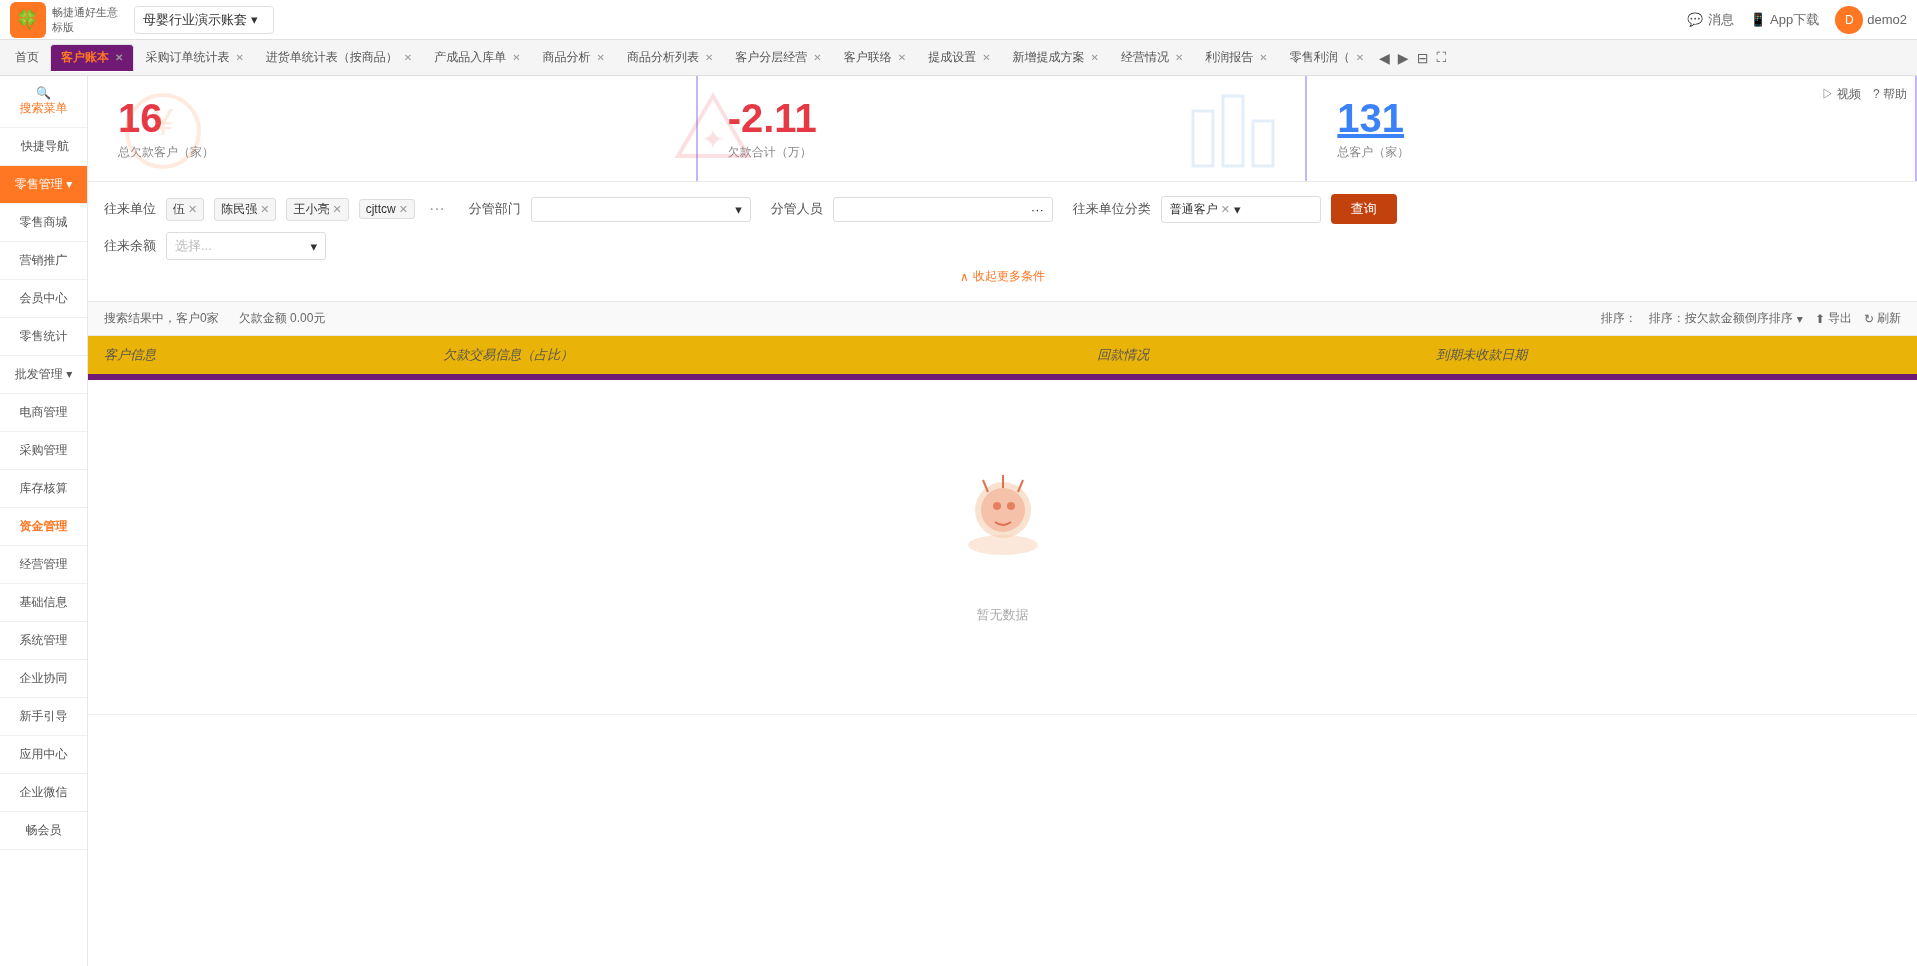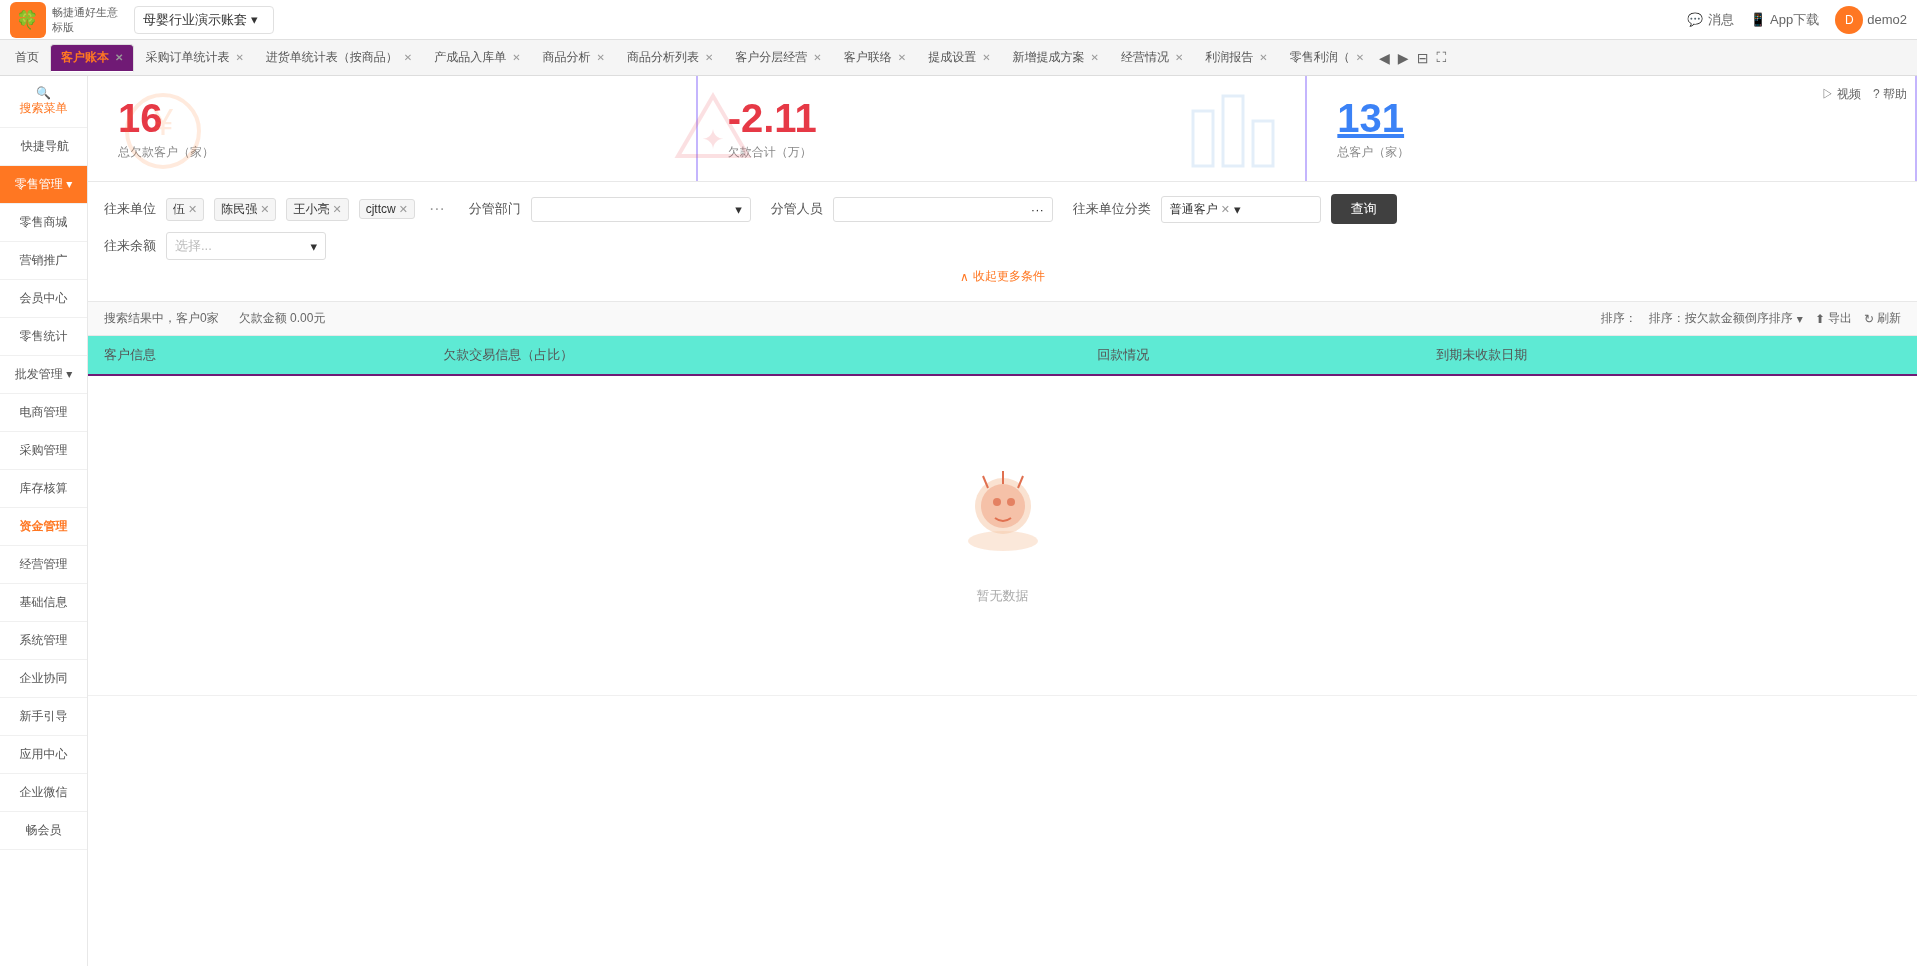--- a/index.html
+++ b/index.html
@@ -53,36 +53,36 @@
     
     .filter-area { background: #fff; padding: 12px 16px; border-bottom: 1px solid #e8e8e8; flex-shrink: 0; }
     .filter-row { display: flex; align-items: center; gap: 10px; margin-bottom: 8px; flex-wrap: wrap; }
     .filter-label { color: #555; font-size: 13px; white-space: nowrap; }
     .filter-tag { display: flex; align-items: center; gap: 3px; background: #f5f5f5; border: 1px solid #ddd; border-radius: 3px; padding: 2px 6px; font-size: 12px; color: #333; }
     .filter-tag .close { color: #999; cursor: pointer; font-size: 11px; }
     .filter-select { display: flex; align-items: center; gap: 4px; border: 1px solid #ddd; border-radius: 3px; padding: 4px 8px; min-width: 160px; cursor: pointer; background: #fff; }
     .filter-select-wide { min-width: 220px; }
     .filter-more { color: #999; cursor: pointer; font-size: 16px; padding: 2px 4px; }
     .collapse-btn { display: flex; align-items: center; gap: 4px; color: #ff7722; cursor: pointer; font-size: 12px; margin: 4px auto; justify-content: center; }
-    .query-btn { background: #404040; color: #fff; border: none; border-radius: 4px; padding: 6px 20px; cursor: pointer; font-size: 13px; }
+    .query-btn { background: #c2410c; color: #fff; border: none; border-radius: 4px; padding: 6px 20px; cursor: pointer; font-size: 13px; }
 
     
     .result-bar { display: flex; align-items: flex-start; justify-content: space-between; padding: 8px 16px; background: #f9f9f9; border-bottom: 1px solid #e8e8e8; font-size: 12px; color: #666; flex-shrink: 0; }
     .result-bar-right { display: flex; align-items: center; gap: 12px; }
     .sort-select { display: flex; align-items: center; gap: 4px; cursor: pointer; }
     .action-btn { display: flex; align-items: center; gap: 3px; cursor: pointer; color: #666; }
 
     
     .table-container { flex: 1; overflow: auto; background: #fff; }
     .data-table { width: 100%; border-collapse: collapse; }
-    .data-table th { background: #5eead4; padding: 10px 16px; text-align: left; font-size: 13px; color: #555; font-weight: normal; border-bottom: 2px solid #701a75; white-space: nowrap; }
+    .data-table th { background: #eab308; padding: 10px 16px; text-align: left; font-size: 13px; color: #555; font-weight: normal; border-bottom: 6px solid #701a75; white-space: nowrap; font-style: italic; }
     .data-table td { padding: 10px 16px; border-bottom: 1px solid #f0f0f0; font-size: 13px; color: #555; }
 
     
-    .empty-state { display: flex; flex-direction: column; align-items: center; justify-content: center; padding: 80px 0; }
+    .empty-state { display: flex; flex-direction: column; align-items: center; justify-content: center; padding: 80px 0; gap: 15px; }
     .empty-icon { font-size: 80px; color: #f5c5a3; margin-bottom: 12px; }
     .empty-text { color: #aaa; font-size: 13px; }
 
     
     ::-webkit-scrollbar { width: 6px; height: 6px; }
     ::-webkit-scrollbar-thumb { background: #ccc; border-radius: 3px; }
   </style>
 </head>
 <body>
 

